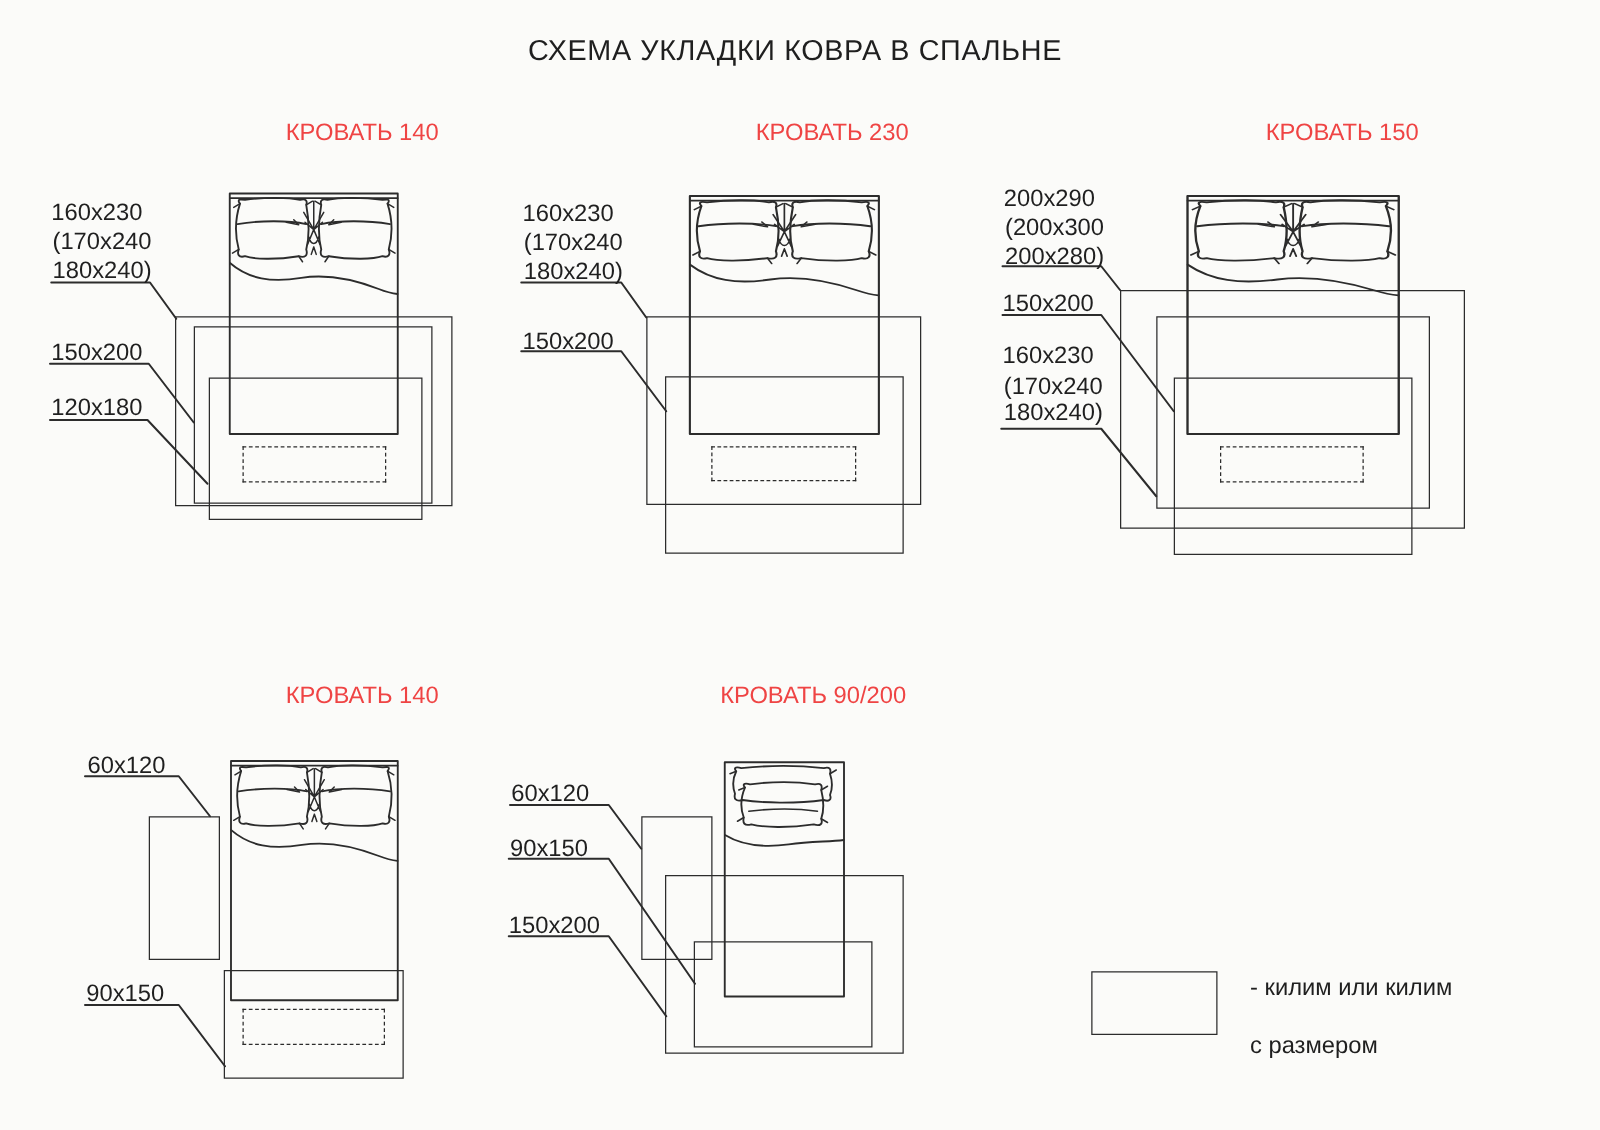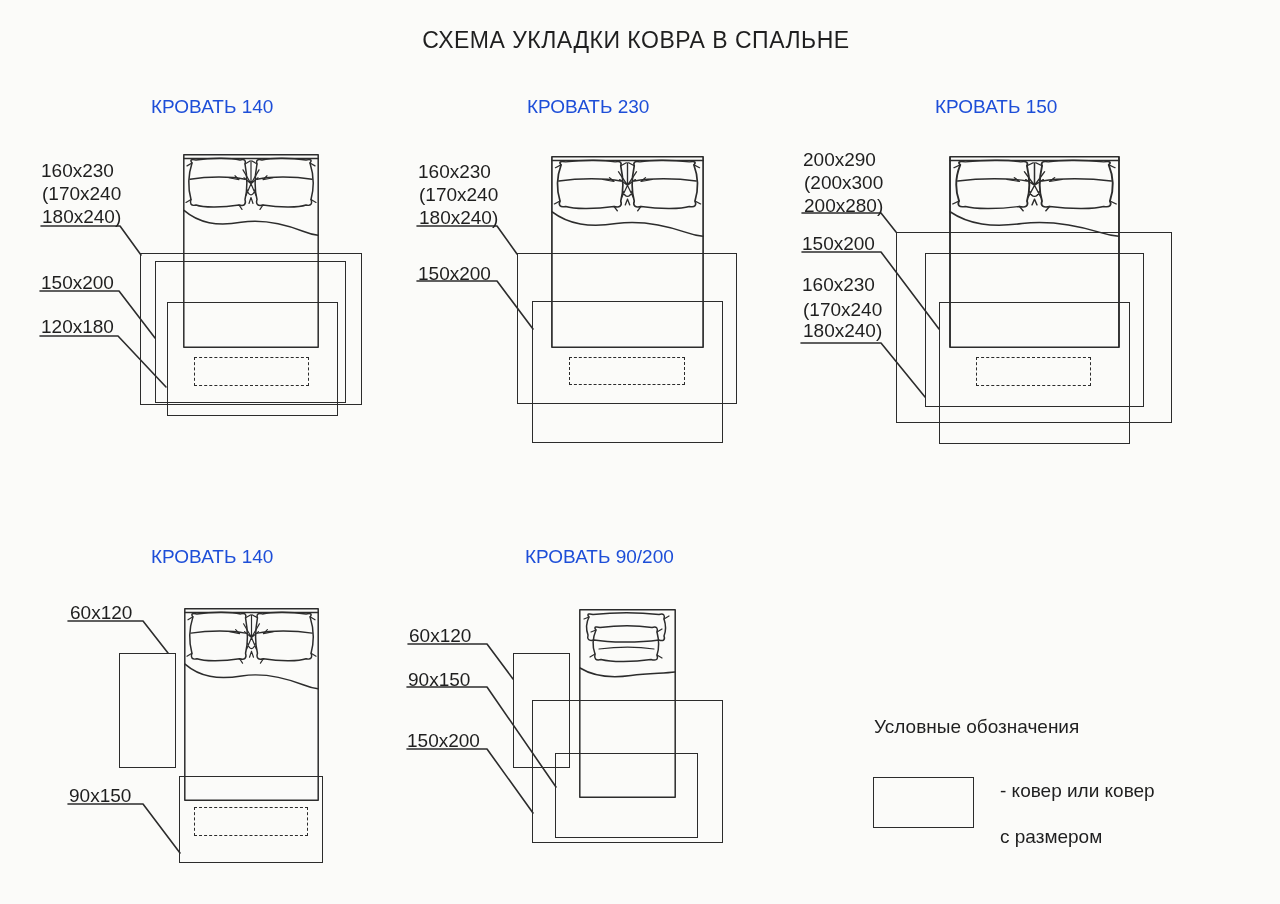--- a/index.html
+++ b/index.html
@@ -6,22 +6,22 @@
   body{background:#e9e9e7;font-family:"Liberation Sans",sans-serif;}
   #canvas{
     position:relative;width:1280px;height:904px;margin:0 auto;
     background:#fbfbf9;color:#262626;overflow:hidden;
   }
   .main-title{
     position:absolute;font-size:23px;line-height:27px;text-align:center;
     white-space:nowrap;color:#1f1f1f;letter-spacing:.5px;
   }
   .diagram-title{
-    position:absolute;font-size:19px;line-height:23px;width:200px;text-align:left;
-    white-space:nowrap;color:#1d4ed8;
+    position:absolute;font-size:19px;line-height:23px;width:200px;text-align:right;
+    white-space:nowrap;color:#ef4444;
   }
   .lbl{
     position:absolute;font-size:19px;line-height:23px;white-space:nowrap;color:#1f1f1f;
   }
   .rug{position:absolute;border:1.5px solid #2c2c2c;background:transparent;box-sizing:border-box;}
   .bench{position:absolute;border:1.6px dashed #2c2c2c;background:transparent;box-sizing:border-box;}
   svg.overlay{position:absolute;left:0;top:0;width:1280px;height:904px;}
   svg.bed{position:absolute;overflow:visible;}
   .legend-text{position:absolute;font-size:19px;line-height:24px;color:#1f1f1f;white-space:nowrap;}
 </style>
@@ -131,18 +131,17 @@
   <div class="rug" style="left:513px;top:653px;width:57px;height:115px"></div>
   <div class="rug" style="left:532px;top:700px;width:191px;height:143px"></div>
   <div class="rug" style="left:555px;top:753px;width:143px;height:85px"></div>
   <svg class="bed" style="left:579px;top:609px;width:97px;height:189px" viewBox="0 0 97 189" preserveAspectRatio="none">
       <use href="#bed-single-art"></use>
     </svg>
   <div class="lbl" style="left:409px;top:624px">60x120</div>
   <div class="lbl" style="left:408px;top:668px">90x150</div>
   <div class="lbl" style="left:407px;top:729px">150x200</div>
 
-  <div class="legend-text" style="left:874px;top:715px">Условные обозначения</div>
   <div class="rug" style="left:873px;top:777px;width:101px;height:51px"></div>
-  <div class="legend-text" style="left:1000px;top:779px">- ковер или ковер</div>
+  <div class="legend-text" style="left:1000px;top:779px">- килим или килим</div>
   <div class="legend-text" style="left:1000px;top:825px">с размером</div>
 
 </div>
 
 </body></html>

